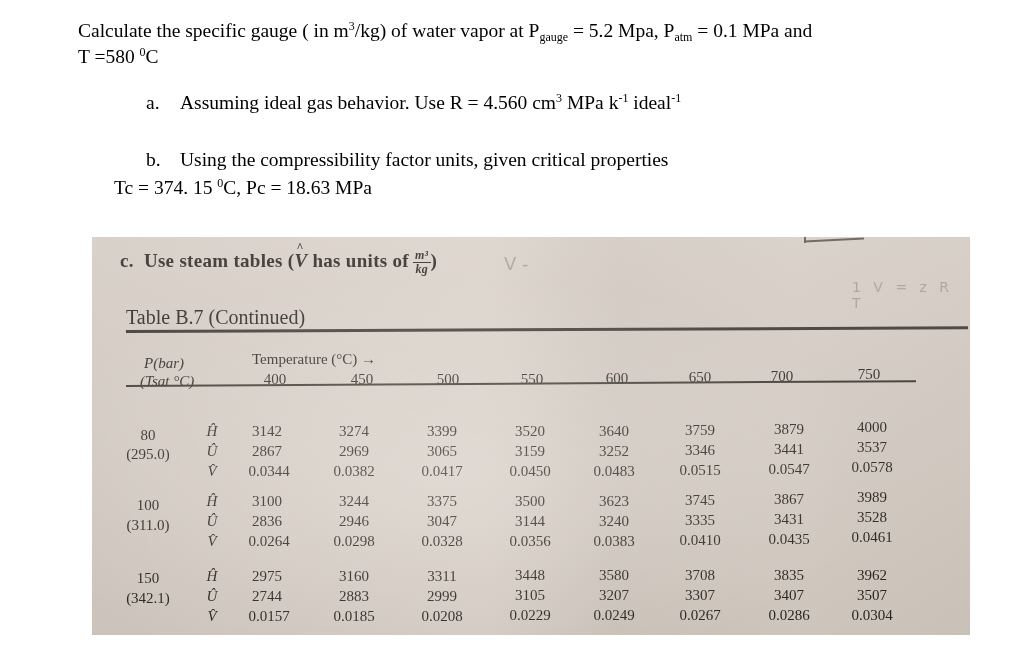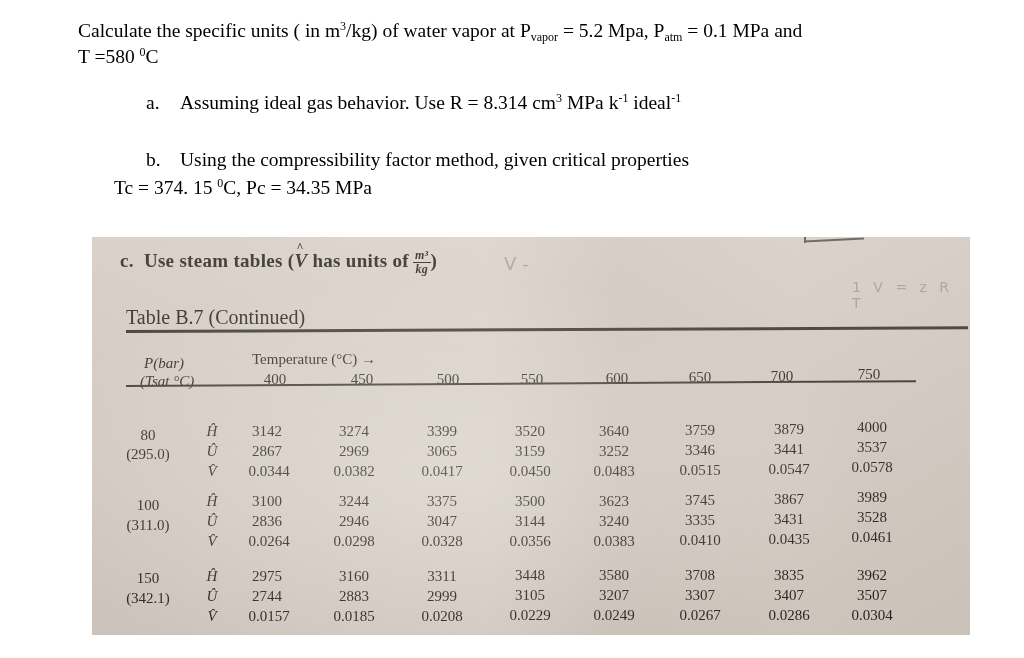--- a/index.html
+++ b/index.html
@@ -44,35 +44,35 @@
     .cell { font-size: 15px; text-align: center; width: 70px; }
     .lbl-col { font-size: 15px; text-align: center; width: 60px; }
     .prop { font-size: 15px; font-style: italic; width: 16px; text-align: center; }
     .scribble { position: absolute; color: rgba(110,100,95,0.45); font-family: "DejaVu Sans", sans-serif; font-size: 18px; }
     .pen-line { position: absolute; height: 2px; background: #5a524c; }
   </style>
 </head>
 <body>
 
 <div class="q-text q-line1">
-  <span>Calculate the specific units ( in m</span><sup>3</sup><span>/kg) of water vapor at P</span><sub>vapor</sub><span> = 5.2 Mpa, P</span><sub>atm</sub><span> = 0.1 MPa and</span>
+  <span>Calculate the specific gauge ( in m</span><sup>3</sup><span>/kg) of water vapor at P</span><sub>gauge</sub><span> = 5.2 Mpa, P</span><sub>atm</sub><span> = 0.1 MPa and</span>
 </div>
 <div class="q-text q-line2">
   <span>T =580 </span><sup>0</sup><span>C</span>
 </div>
 
 <div class="q-text part-a">
-  <span class="lbl">a.</span><span>Assuming ideal gas behavior. Use R = 8.314 cm</span><sup>3</sup><span> MPa k</span><sup>-1</sup><span> ideal</span><sup>-1</sup>
+  <span class="lbl">a.</span><span>Assuming ideal gas behavior. Use R = 4.560 cm</span><sup>3</sup><span> MPa k</span><sup>-1</sup><span> ideal</span><sup>-1</sup>
 </div>
 
 <div class="q-text part-b">
-  <span class="lbl">b.</span><span>Using the compressibility factor method, given critical properties</span>
+  <span class="lbl">b.</span><span>Using the compressibility factor units, given critical properties</span>
 </div>
 <div class="q-text part-b2">
-  <span>Tc = 374. 15 </span><sup>0</sup><span>C, Pc = 34.35 MPa</span>
+  <span>Tc = 374. 15 </span><sup>0</sup><span>C, Pc = 18.63 MPa</span>
 </div>
 
 <div class="photo">
   <div class="pen-line" style="left:712px; top:2px; width:60px; transform:rotate(-3deg);"></div>
   <div class="pen-line" style="left:712px; top:0px; width:2px; height:6px;"></div>
   <div class="scribble" style="left:412px; top:16px;">V -</div>
   <div class="scribble" style="left:760px; top:42px; font-size:14px; letter-spacing:4px;">1 V = z R T</div>
 
   <div class="abs c-line">
     <span>c.</span>&nbsp;&nbsp;<span>Use steam tables (</span><span class="vhat">V</span><span> has units of</span><span class="c-frac"><span class="num">m³</span><span class="den">kg</span></span><span>)</span>

